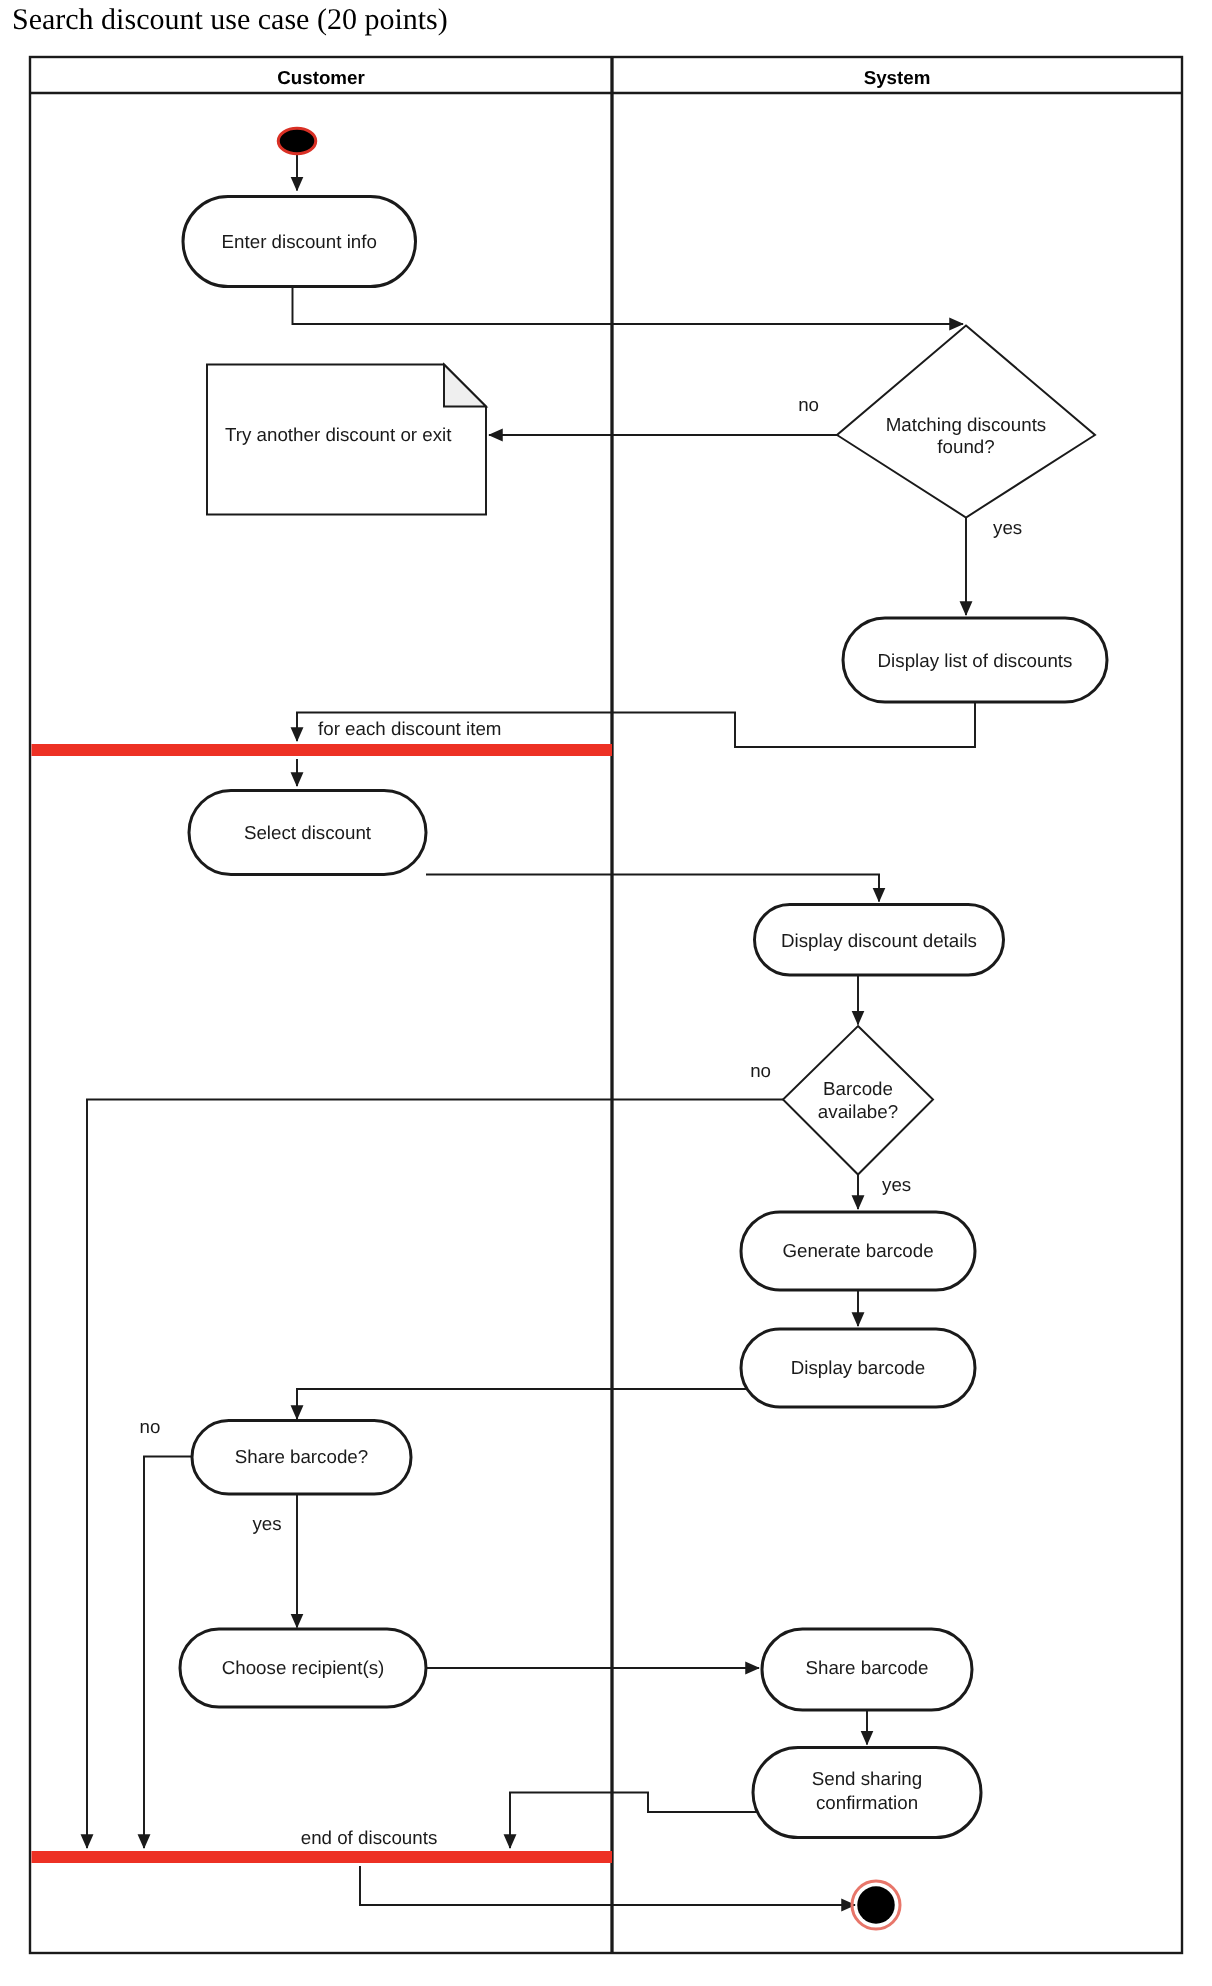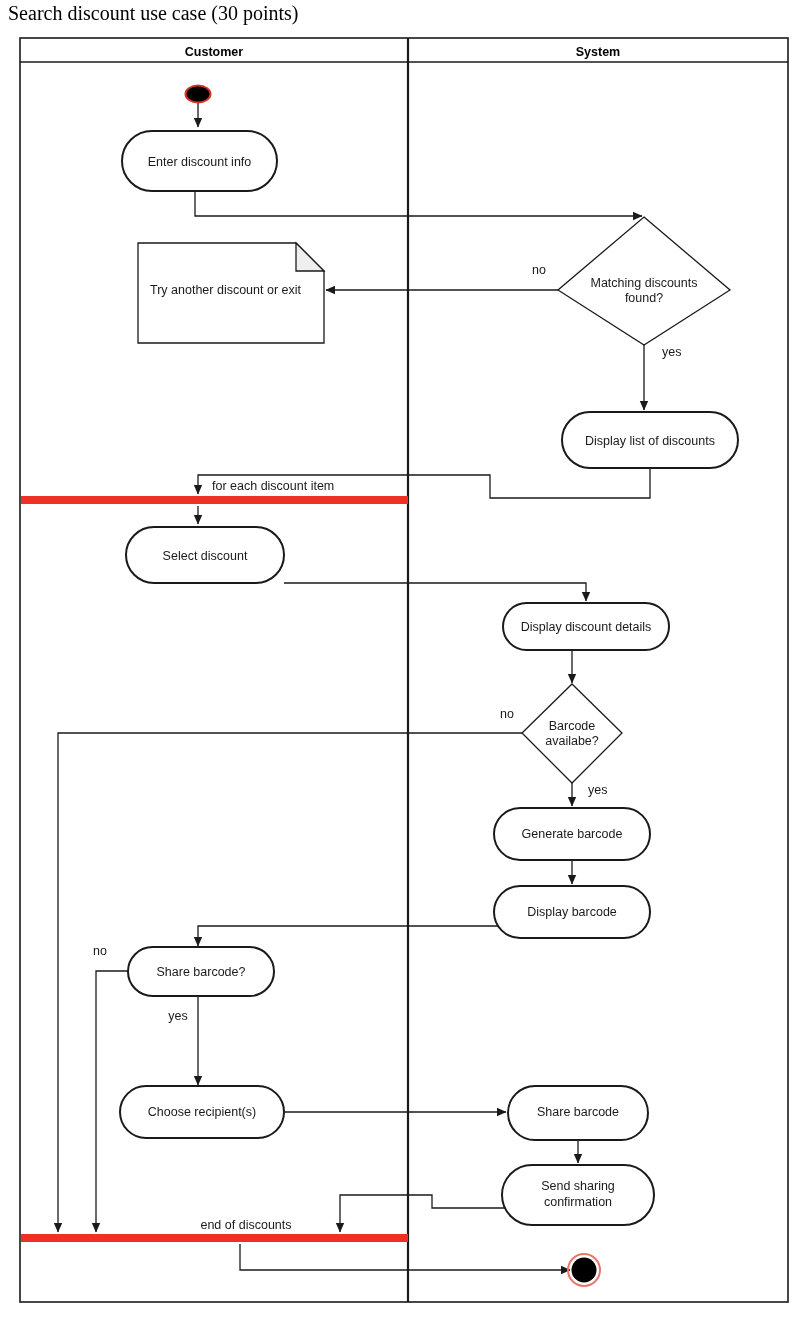--- a/index.html
+++ b/index.html
@@ -40,21 +40,21 @@
   }
   .node-label { font-size: 12.5px; }
   .edge-label { font-size: 12.5px; }
   .lane-title { font-size: 12.5px; font-weight: bold; fill: #000000; }
 </style>
 </head>
 <body>
 
 <div id="page">
 
-  <div id="title">Search discount use case (30 points)</div>
+  <div id="title">Search discount use case (20 points)</div>
 
   <svg id="diagram-svg" width="808" height="1324" viewBox="0 0 808 1324">
 
     <g>
       <rect x="20" y="38" width="768" height="1264" fill="#ffffff" stroke="#1a1a1a" stroke-width="1.6"></rect>
       <line x1="20" y1="62" x2="788" y2="62" stroke="#1a1a1a" stroke-width="1.6"></line>
       <line x1="408" y1="38" x2="408" y2="1302" stroke="#1a1a1a" stroke-width="2.2"></line>
     </g>
 
     <text class="lane-title" x="214" y="56" text-anchor="middle">Customer</text>

